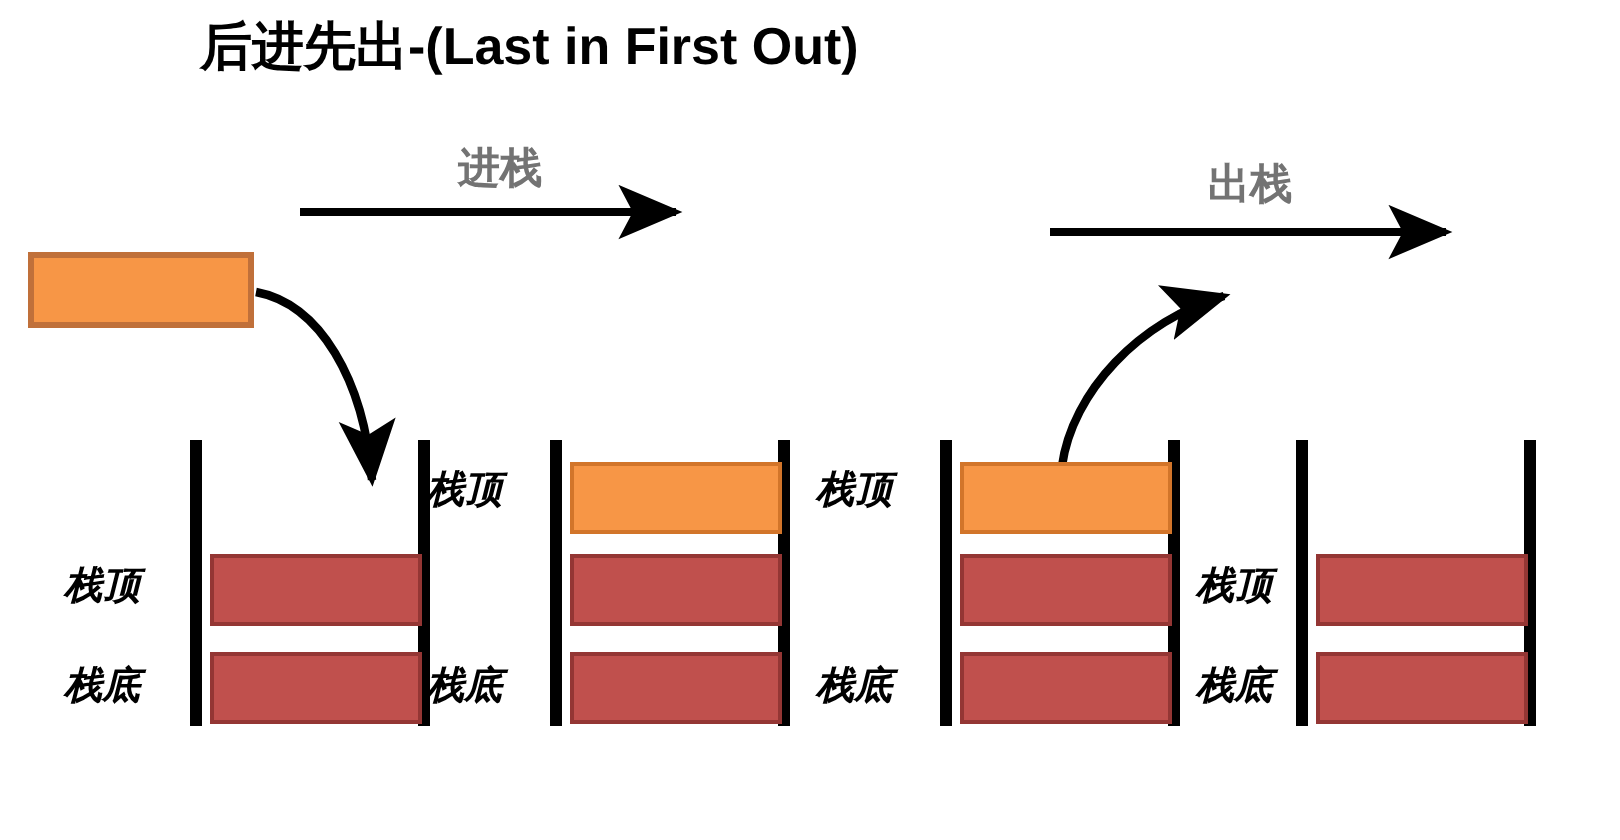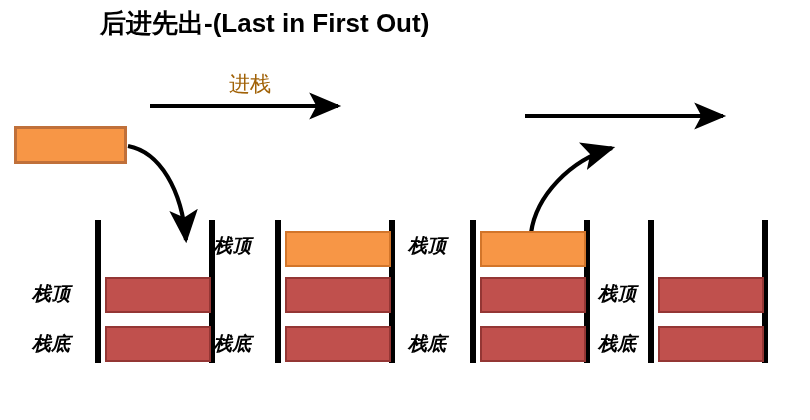--- a/index.html
+++ b/index.html
@@ -26,22 +26,22 @@
     font-weight: bold;
     color: #000000;
     letter-spacing: 0px;
     white-space: nowrap;
   }
 
   
   .op-caption {
     position: absolute;
     font-size: 21px;
-    font-weight: normal;
-    color: #a16207;
+    font-weight: bold;
+    color: #737373;
     white-space: nowrap;
     text-align: center;
   }
   #push-caption { left: 185px; top: 70px; width: 130px; }
   #pop-caption  { left: 560px; top: 78px; width: 130px; }
 
   
   .stack {
     position: absolute;
     box-sizing: border-box;
@@ -102,20 +102,21 @@
 </style>
 </head>
 <body>
 
 <div id="canvas">
 
   <div id="title">后进先出-(Last in First Out)</div>
 
   <div id="push-caption" class="op-caption">进栈</div>
 
+  <div id="pop-caption" class="op-caption">出栈</div>
 
   <svg id="curves" viewBox="0 0 810 420">
     <defs>
       <marker id="ah" markerWidth="9" markerHeight="9" refX="7.2" refY="3.4" orient="auto" markerUnits="strokeWidth">
         <path d="M0,0 L8,3.4 L0,6.8 L1.8,3.4 z" fill="#000000"></path>
       </marker>
       <marker id="ah2" markerWidth="9" markerHeight="9" refX="7.2" refY="3.4" orient="auto" markerUnits="strokeWidth">
         <path d="M0,0 L8,3.4 L0,6.8 L1.8,3.4 z" fill="#000000"></path>
       </marker>
     </defs>

